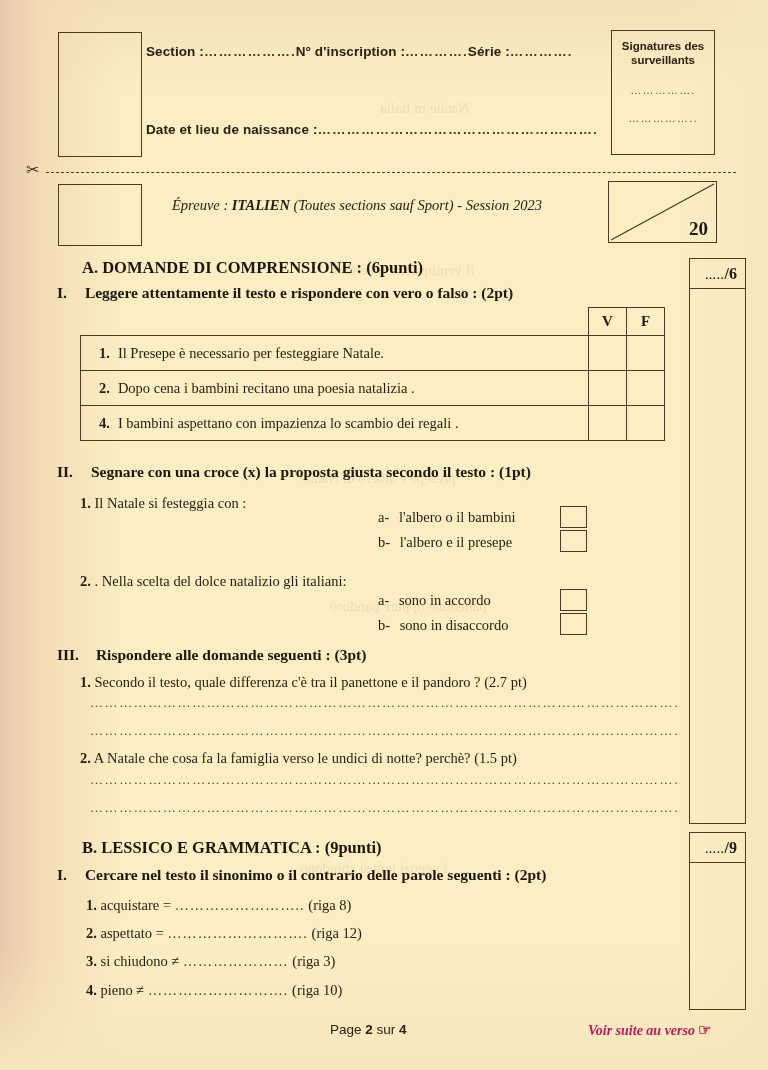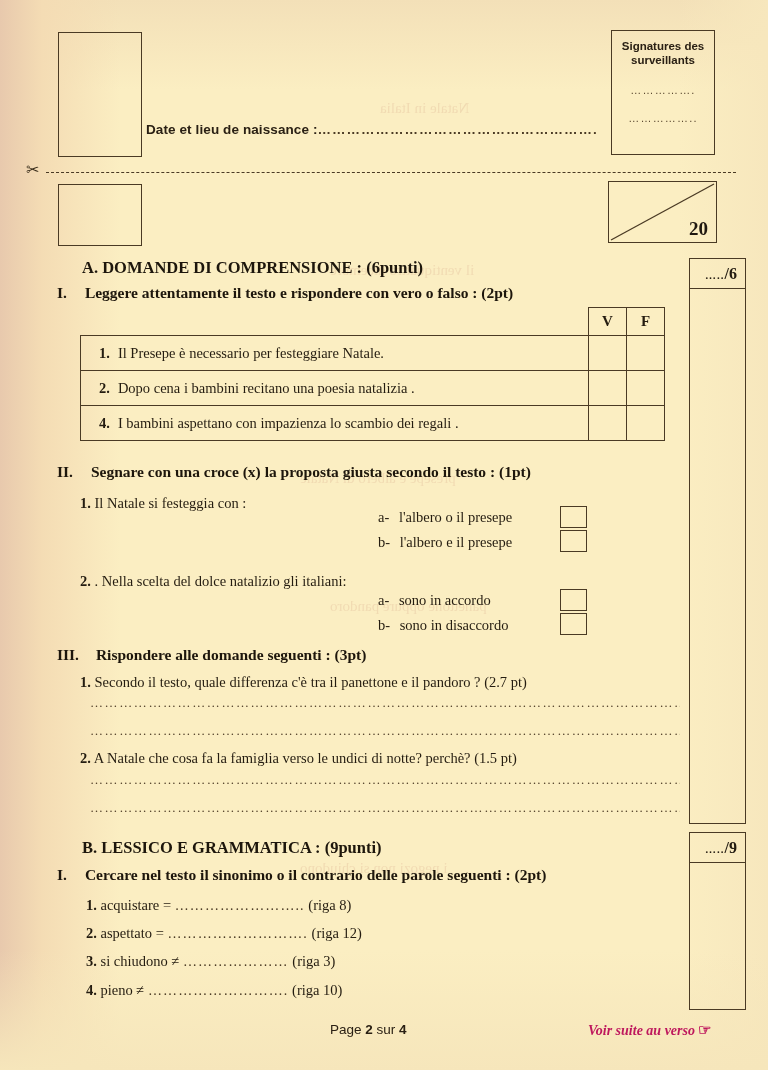--- a/index.html
+++ b/index.html
@@ -255,38 +255,46 @@
 
   <div class="ghost" style="left:380px; top:100px;">Natale in Italia</div>
   <div class="ghost" style="left:330px; top:262px;">il ventiquattro dicembre</div>
   <div class="ghost" style="left:300px; top:470px;">presepe e albero di Natale</div>
   <div class="ghost" style="left:330px; top:598px;">panettone oppure pandoro</div>
   <div class="ghost" style="left:300px; top:860px;">i negozi non si chiudono</div>
 
   <div class="abs hdr-leftbox"></div>
 
   <div class="abs hdr-fields">
+    <div class="fld row-1">
+      <span>Section :</span><span class="dots">……………….</span><span>N° d'inscription :</span><span class="dots">………….</span><span>Série :</span><span class="dots">………….</span>
+    </div>
     <div class="fld row-3">
       <span>Date et lieu de naissance :</span><span class="dots">………………………………………………….</span>
     </div>
   </div>
 
   <div class="abs sig-box">
     <div class="sig-title">
       <div>Signatures des</div>
       <div>surveillants</div>
     </div>
     <div class="sig-dots">…………….</div>
     <div class="sig-dots">……………..</div>
   </div>
 
   <div class="abs scissors">✂</div>
   <div class="abs cutline"></div>
 
   <div class="abs ep-leftbox"></div>
+  <div class="abs ep-title">
+    <span>Épreuve :</span>
+    <b>ITALIEN</b>
+    <span>(Toutes sections sauf Sport) - Session 2023</span>
+  </div>
   <div class="abs mark-box">
     <svg class="diag" viewBox="0 0 107 60" preserveAspectRatio="none">
       <line x1="2" y1="58" x2="105" y2="2" stroke="#4a3a24" stroke-width="1.3"></line>
     </svg>
     <span class="val">20</span>
   </div>
 
   <div class="abs score-col score-6">
     <div class="head"><span class="pre">…..</span><span>/6</span></div>
   </div>
@@ -332,21 +340,21 @@
     <span class="rn" style="width:30px;">II.</span>
     <span>Segnare con una croce (x) la proposta giusta secondo il testo : (1pt)</span>
   </div>
 
   <div class="abs item" style="left:80px; top:495px;">
     <b>1.</b>
     <span>Il Natale si festeggia con :</span>
   </div>
   <div class="abs item" style="left:378px; top:509px;">
     <span>a-</span>
-    <span style="margin-left:6px;">l'albero o il presepe</span>
+    <span style="margin-left:6px;">l'albero o il bambini</span>
   </div>
   <div class="abs cbox" style="left:560px; top:506px;"></div>
   <div class="abs item" style="left:378px; top:534px;">
     <span>b-</span>
     <span style="margin-left:6px;">l'albero e il presepe</span>
   </div>
   <div class="abs cbox" style="left:560px; top:530px;"></div>
 
   <div class="abs item" style="left:80px; top:573px;">
     <b>2.</b>

